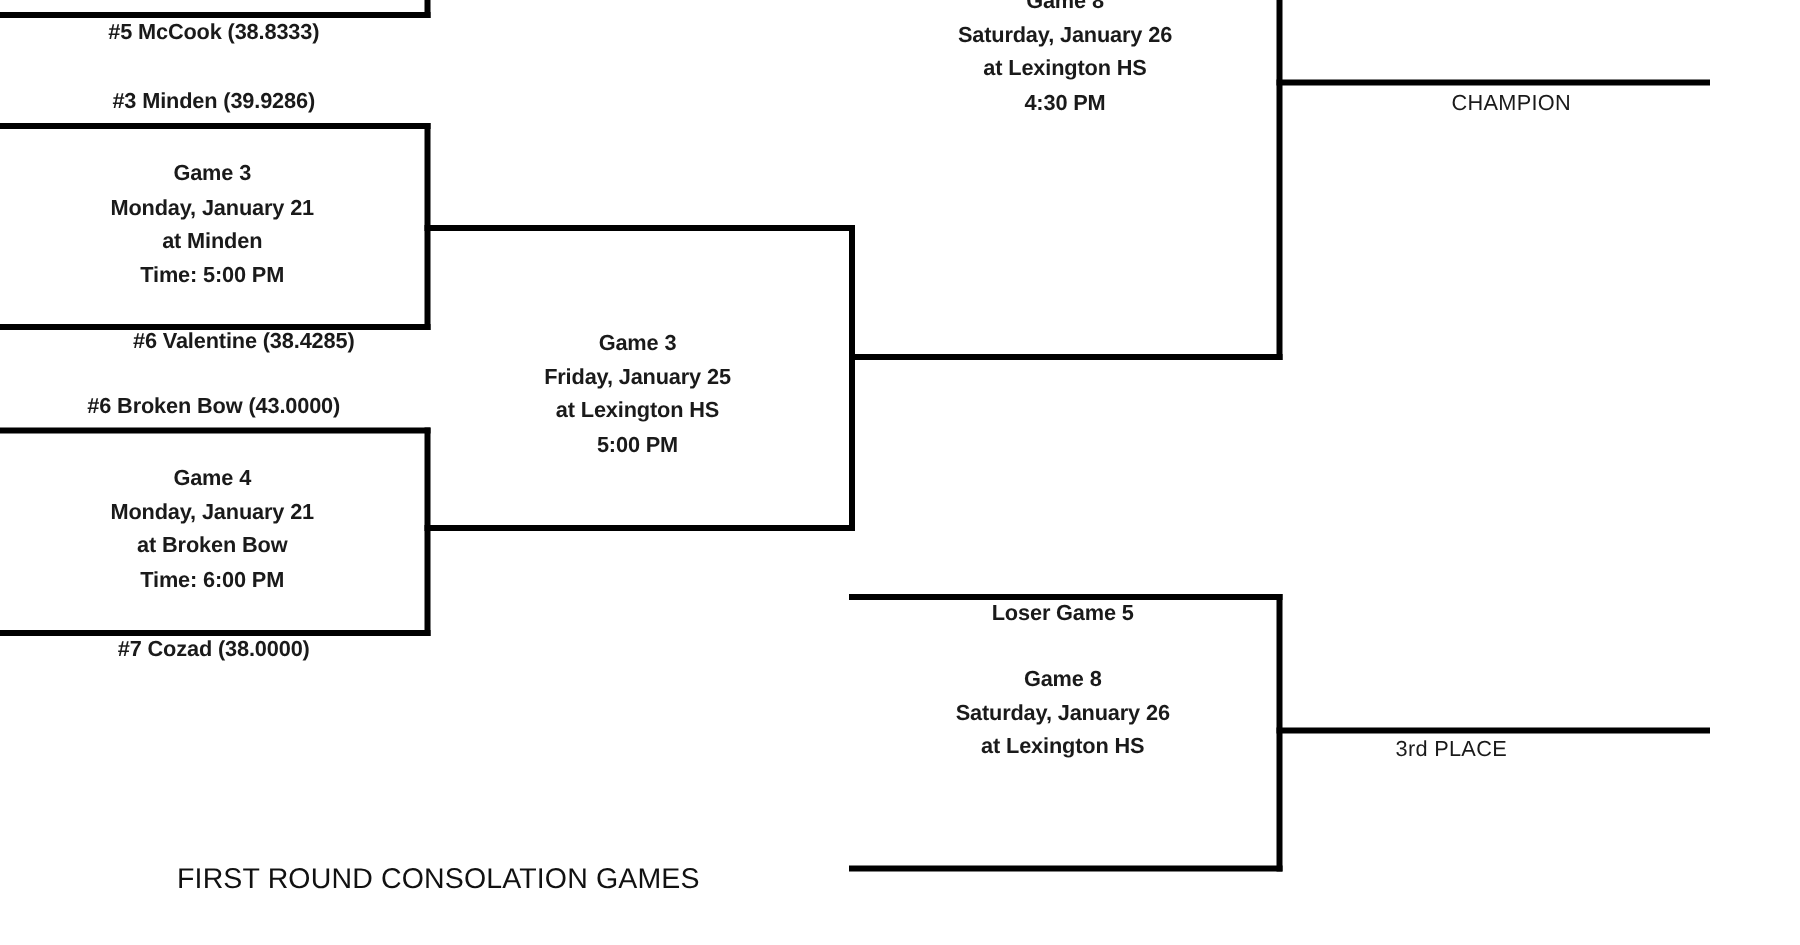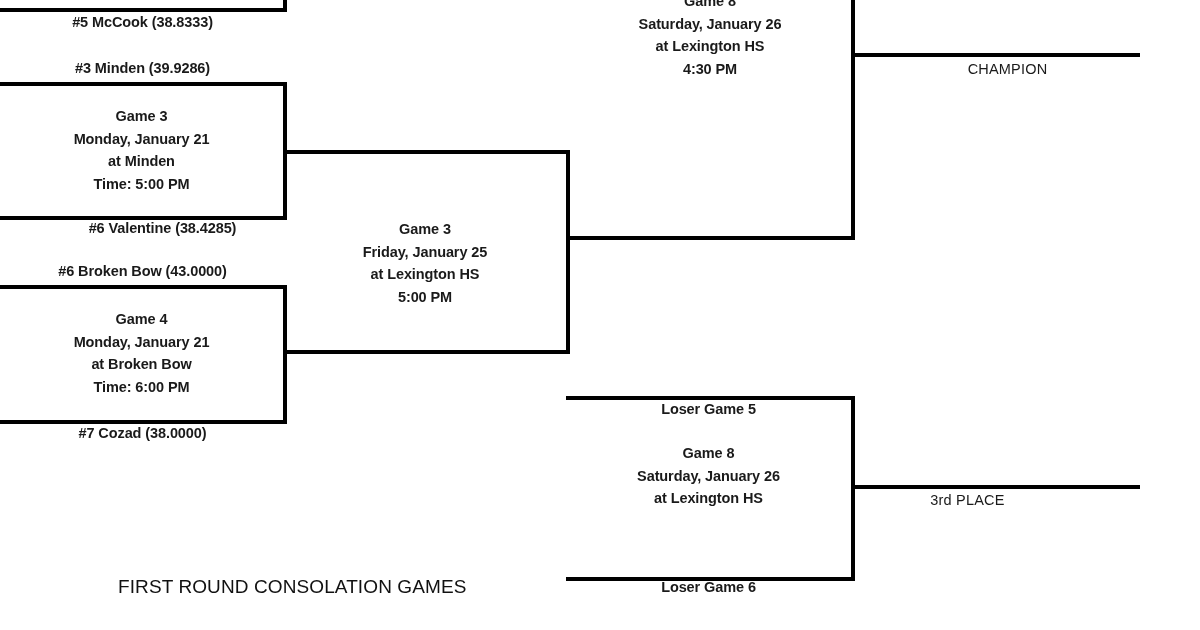--- a/index.html
+++ b/index.html
@@ -151,20 +151,19 @@
   <div class="ln-h" style="left:566px; top:577px; width:289px;"></div>
 
   <div class="slot-label" style="left:566px; top:401px; width:285px;">Loser Game 5</div>
 
   <div class="game-block" style="left:566px; top:442px; width:285px;">
     <span class="gline">Game 8</span>
     <span class="gline">Saturday, January 26</span>
     <span class="gline">at Lexington HS</span>
   </div>
 
-  <div class="slot-label" style="left:566px; top:579px; width:285px;">Loser Game 6</div>
 
   <div class="ln-h" style="left:851px; top:485px; width:289px;"></div>
   <div class="result-label" style="left:811px; top:492px; width:289px; text-align:center;">3rd PLACE</div>
 
   <div class="section-heading" style="left:118px; top:576px;">FIRST ROUND CONSOLATION GAMES</div>
 
 </div>
 
 </body></html>

